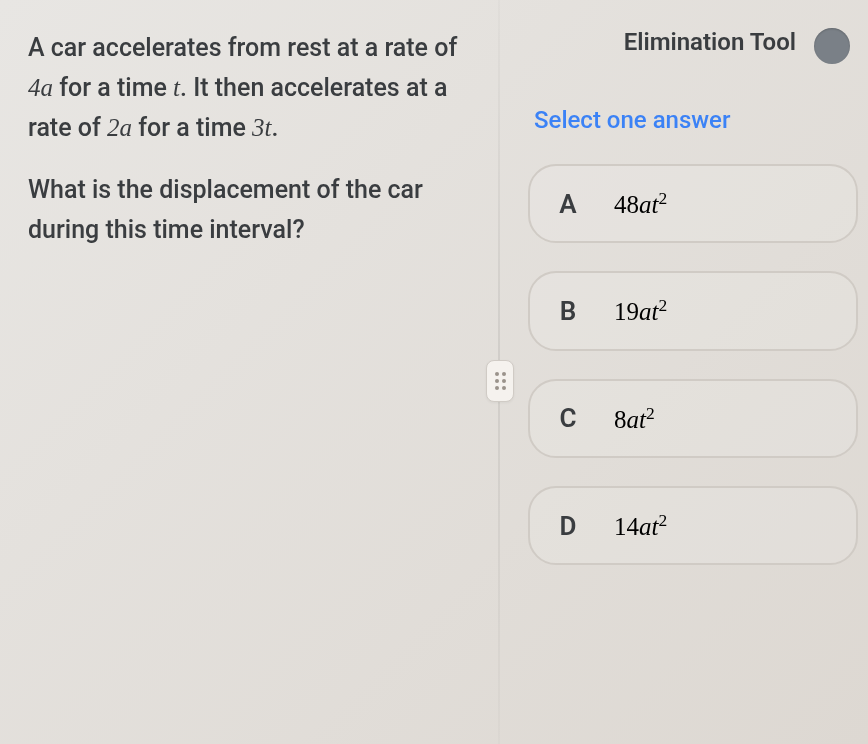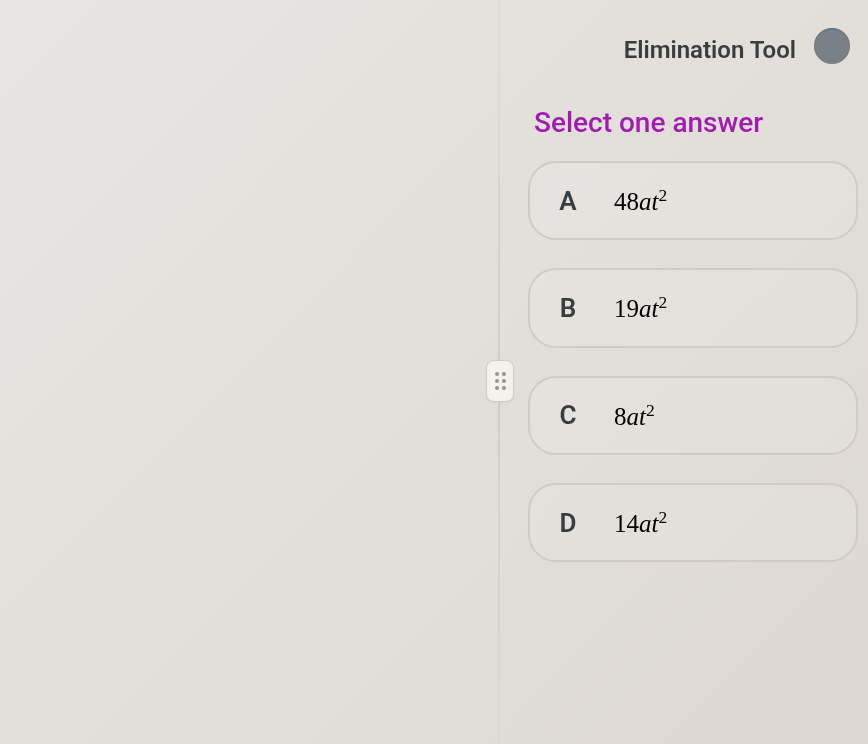--- a/index.html
+++ b/index.html
@@ -71,43 +71,43 @@
       gap: 3px;
     }
     .drag-dots span {
       width: 4px;
       height: 4px;
       background: #9a938b;
       border-radius: 50%;
     }
     .tool-header {
       display: flex;
-      align-items: flex-end;
+      align-items: flex-start;
       justify-content: flex-end;
       gap: 18px;
       margin-bottom: 42px;
       padding-right: 8px;
     }
     .tool-title {
       font-size: 24px;
       font-weight: 600;
       color: #3a3d40;
     }
     .toggle-circle {
       width: 36px;
       height: 36px;
       border-radius: 50%;
       background: #7a8087;
       box-shadow: inset 0 1px 2px rgba(0,0,0,0.2);
     }
     .select-label {
-      font-size: 28px;
+      font-size: 24px;
       font-weight: 500;
-      color: #a21caf;
-      margin-bottom: 22px;
+      color: #3b82f6;
+      margin-bottom: 30px;
       padding-left: 6px;
     }
     .answer-option {
       border: 2px solid #d0cbc5;
       border-radius: 28px;
       padding: 22px 26px;
       margin-bottom: 28px;
       display: flex;
       align-items: center;
       gap: 34px;
@@ -132,20 +132,24 @@
     }
     .answer-value sup {
       font-size: 0.7em;
     }
   </style>
 </head>
 <body>
 
 <div class="left-panel">
   <div class="question-text">
+    <div class="para1">
+      <span>A car accelerates from rest at a rate of </span><span class="math-var">4a</span><span> for a time </span><span class="math-var">t</span><span>. It then accelerates at a rate of </span><span class="math-var">2a</span><span> for a time </span><span class="math-var">3t</span><span>.</span>
+    </div>
+    <div class="para2">What is the displacement of the car during this time interval?</div>
   </div>
 </div>
 
 <div class="divider"></div>
 
 <div class="drag-handle">
   <div class="drag-dots">
     <span></span>
       <span></span>
       <span></span>

